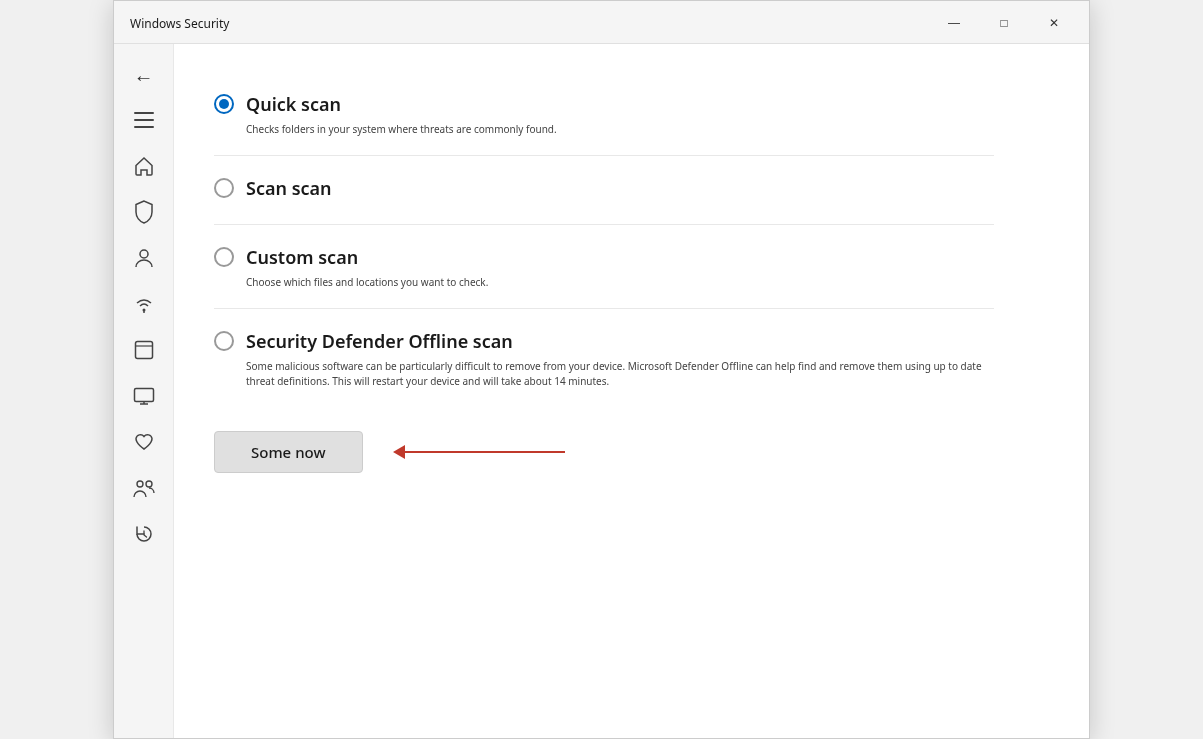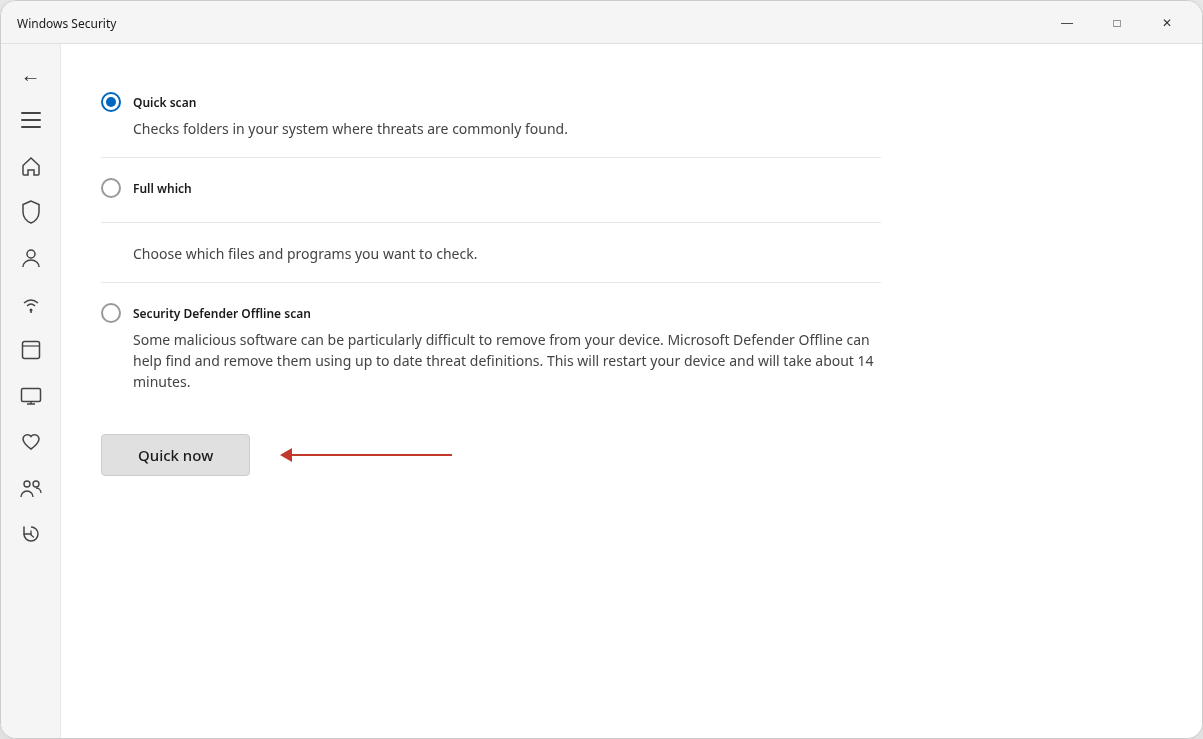--- a/index.html
+++ b/index.html
@@ -7,25 +7,25 @@
       font-family: 'Segoe UI', system-ui, sans-serif;
       background: #f0f0f0;
       display: flex;
       justify-content: center;
       align-items: center;
       width: 1203px;
       height: 739px;
       overflow: hidden;
     }
     .window {
-      width: 1203px;
+      width: 977px;
       height: 739px;
       background: #ffffff;
       border: 1px solid #ccc;
-      border-radius: 16px;
+      border-radius: 0;
       display: flex;
       flex-direction: column;
       overflow: hidden;
       box-shadow: 0 4px 24px rgba(0,0,0,0.18);
     }
     .title-bar {
       display: flex;
       align-items: center;
       justify-content: space-between;
       padding: 8px 12px 6px 16px;
@@ -129,27 +129,27 @@
     }
     .radio-btn.selected::after {
       content: '';
       width: 10px;
       height: 10px;
       border-radius: 50%;
       background: #0067c0;
     }
 
     .scan-option-title {
-      font-size: 12px;
+      font-size: 18px;
       font-weight: 600;
       color: #1a1a1a;
     }
 
     .scan-option-desc {
-      font-size: 14px;
+      font-size: 10px;
       color: #444;
       line-height: 1.5;
       padding-left: 32px;
     }
 
     .divider {
       height: 1px;
       background: #e8e8e8;
       margin: 4px 0;
     }
@@ -285,42 +285,46 @@
             <span class="scan-option-title">Quick scan</span>
           </div>
           <div class="scan-option-desc">Checks folders in your system where threats are commonly found.</div>
         </div>
 
         <div class="divider"></div>
 
         <div class="scan-option">
           <div class="scan-option-header">
             <div class="radio-btn"></div>
-            <span class="scan-option-title">Full which</span>
+            <span class="scan-option-title">Scan scan</span>
           </div>
         </div>
 
         <div class="divider"></div>
 
         <div class="scan-option">
-          <div class="scan-option-desc">Choose which files and programs you want to check.</div>
+          <div class="scan-option-header">
+            <div class="radio-btn"></div>
+            <span class="scan-option-title">Custom scan</span>
+          </div>
+          <div class="scan-option-desc">Choose which files and locations you want to check.</div>
         </div>
 
         <div class="divider"></div>
 
         <div class="scan-option">
           <div class="scan-option-header">
             <div class="radio-btn"></div>
             <span class="scan-option-title">Security Defender Offline scan</span>
           </div>
           <div class="scan-option-desc">Some malicious software can be particularly difficult to remove from your device. Microsoft Defender Offline can help find and remove them using up to date threat definitions. This will restart your device and will take about 14 minutes.</div>
         </div>
 
         <div class="scan-now-section">
-          <button class="scan-now-btn">Quick now</button>
+          <button class="scan-now-btn">Some now</button>
           <div class="arrow-annotation">
             <div class="arrow-head"></div>
             <div class="arrow-line"></div>
           </div>
         </div>
 
       </div>
     </div>
   </div>
 </div>

